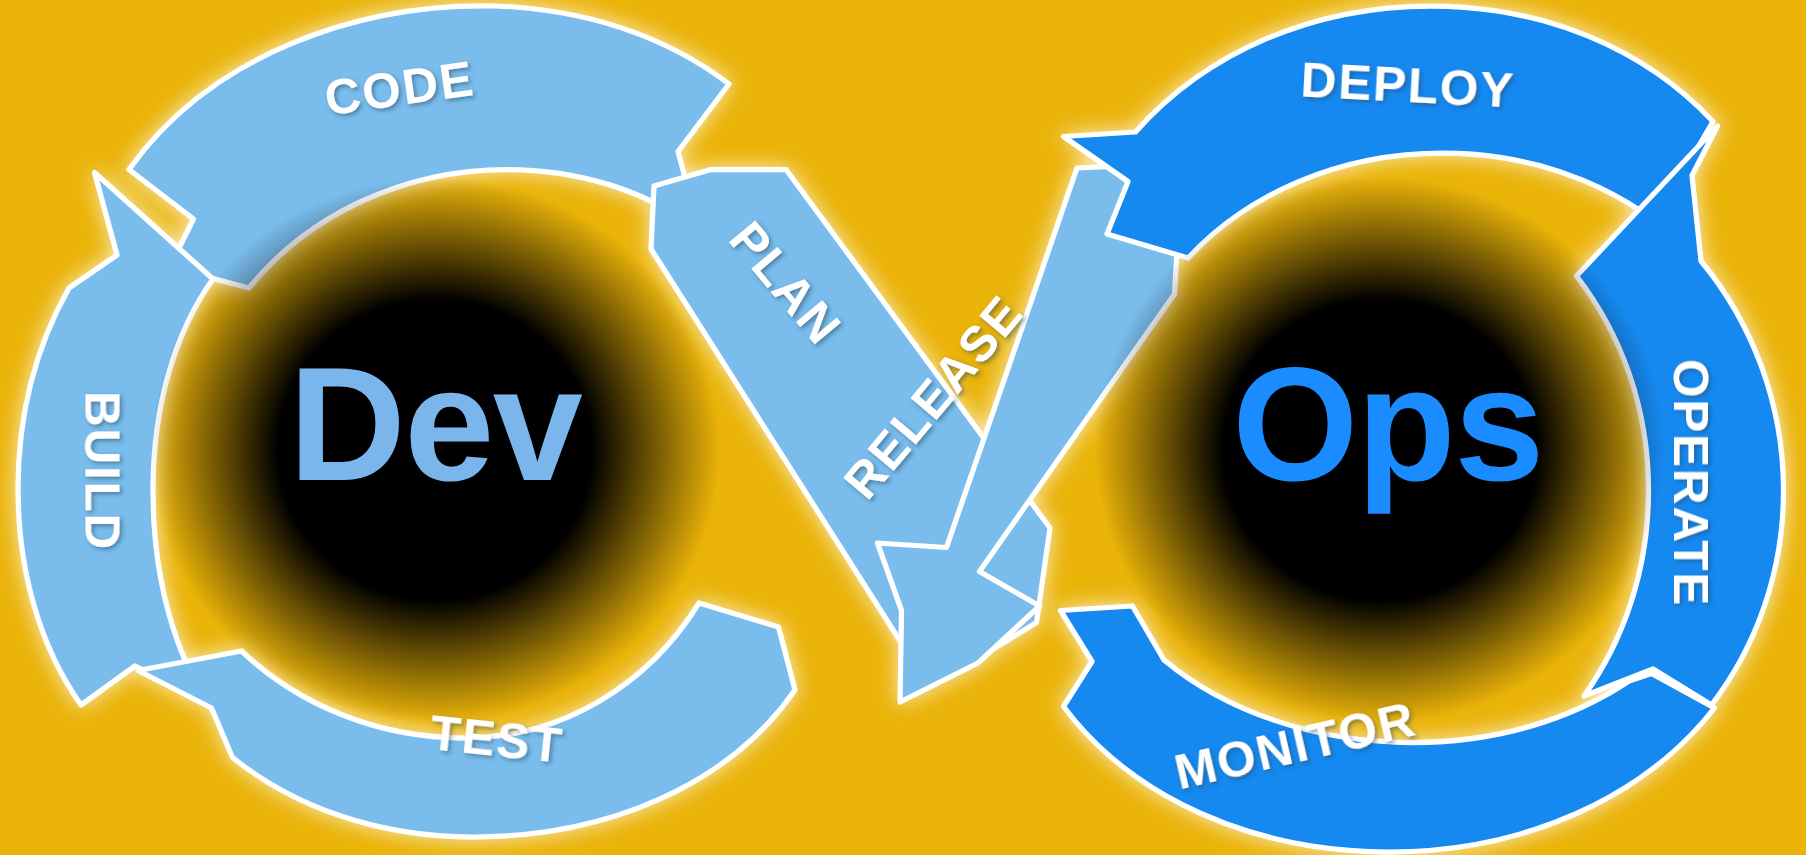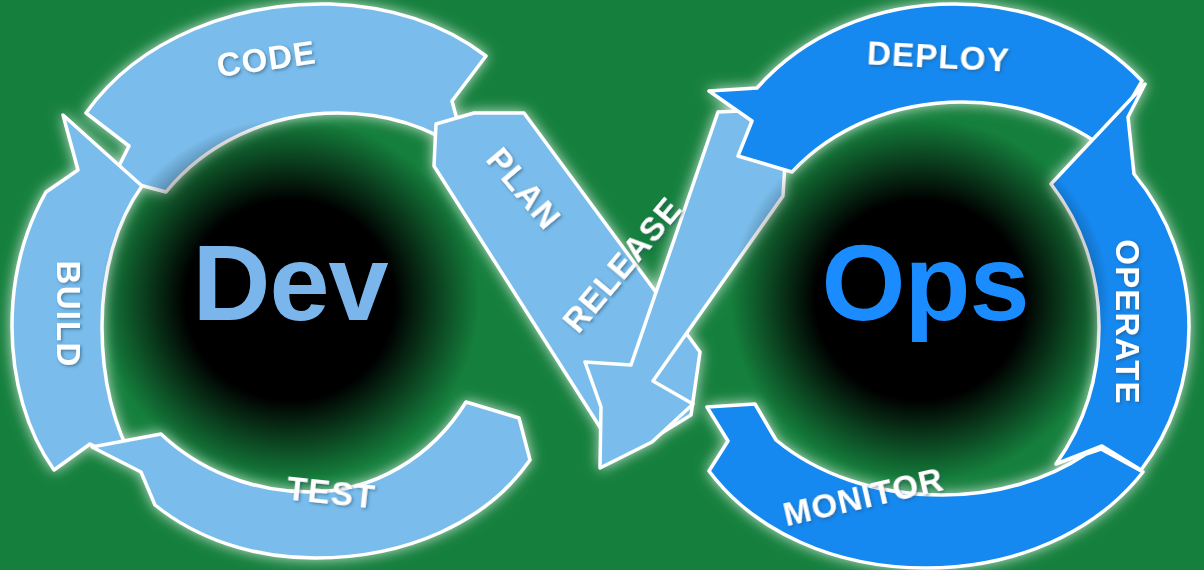--- a/index.html
+++ b/index.html
@@ -37,21 +37,21 @@
   }
   .lobe-word {
     font-family: "Liberation Sans", sans-serif;
     font-weight: bold;
     letter-spacing: -1px;
   }
 </style>
 </head>
 <body>
 
-<div id="stage" style="background: #15803d;">
+<div id="stage" style="background: #eab308;">
 
   <svg id="loop-svg" viewBox="0 0 1204 570">
     <defs>
 
       <filter id="outerGlow" x="-40%" y="-40%" width="180%" height="180%">
         <feGaussianBlur in="SourceAlpha" stdDeviation="7" result="b1"></feGaussianBlur>
         <feFlood flood-color="#ffffff" flood-opacity="0.75" result="c1"></feFlood>
         <feComposite in="c1" in2="b1" operator="in" result="g1"></feComposite>
         <feMerge>
           <feMergeNode in="g1"></feMergeNode>

